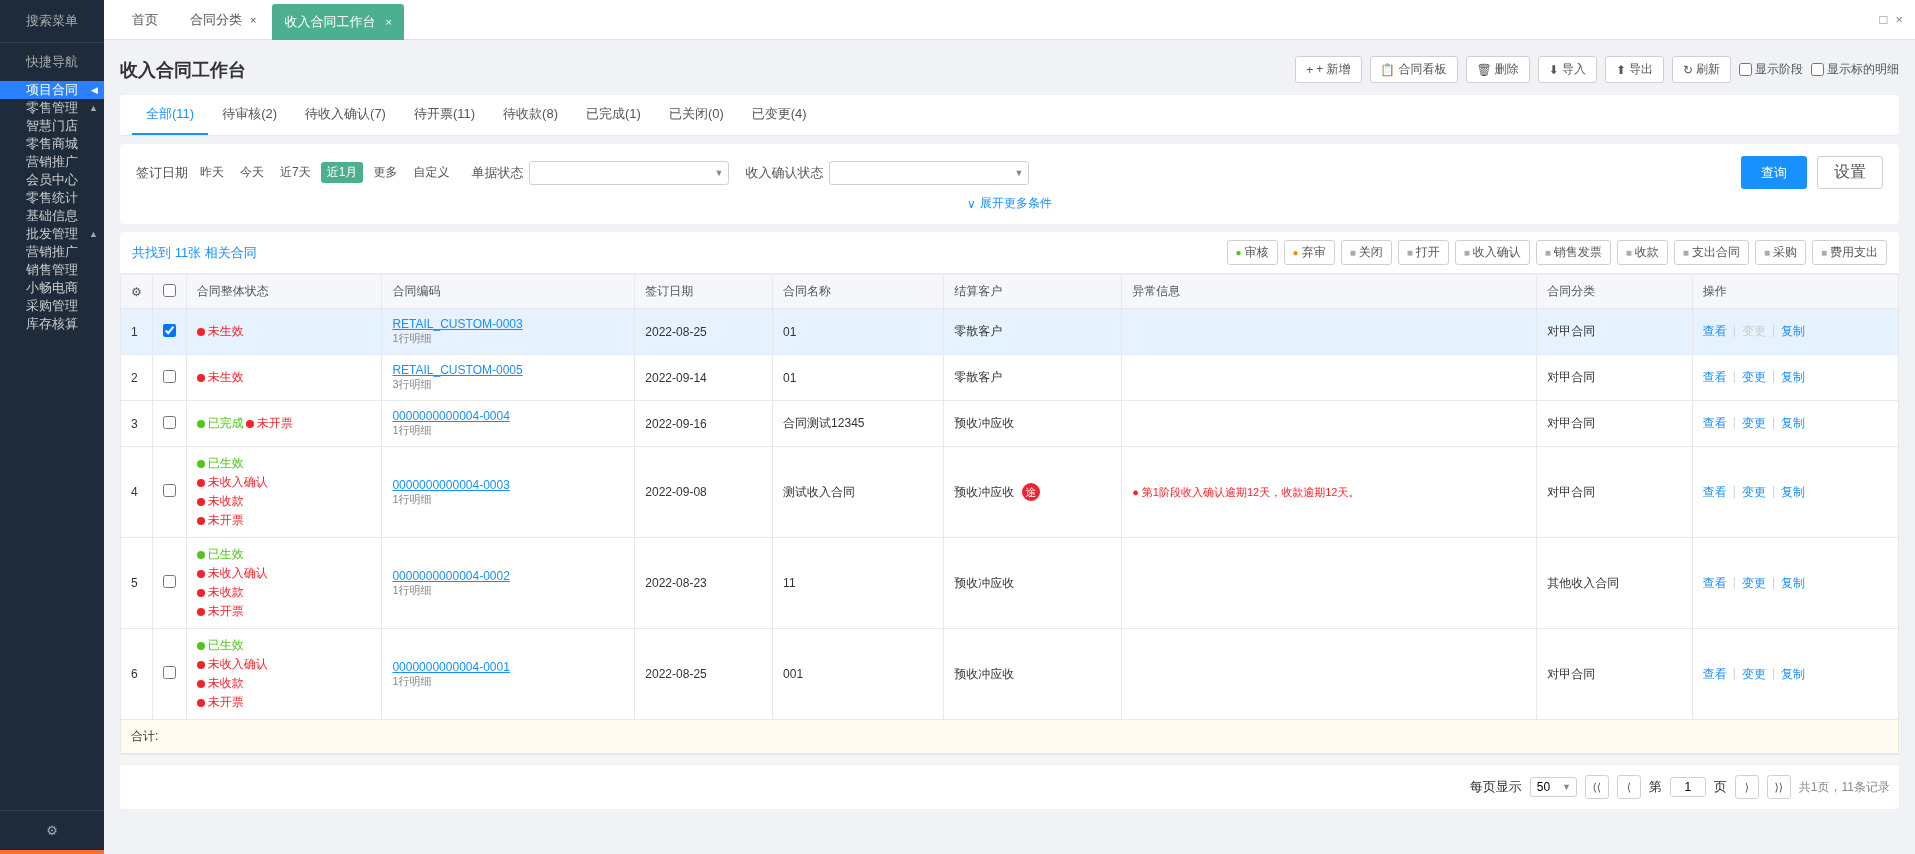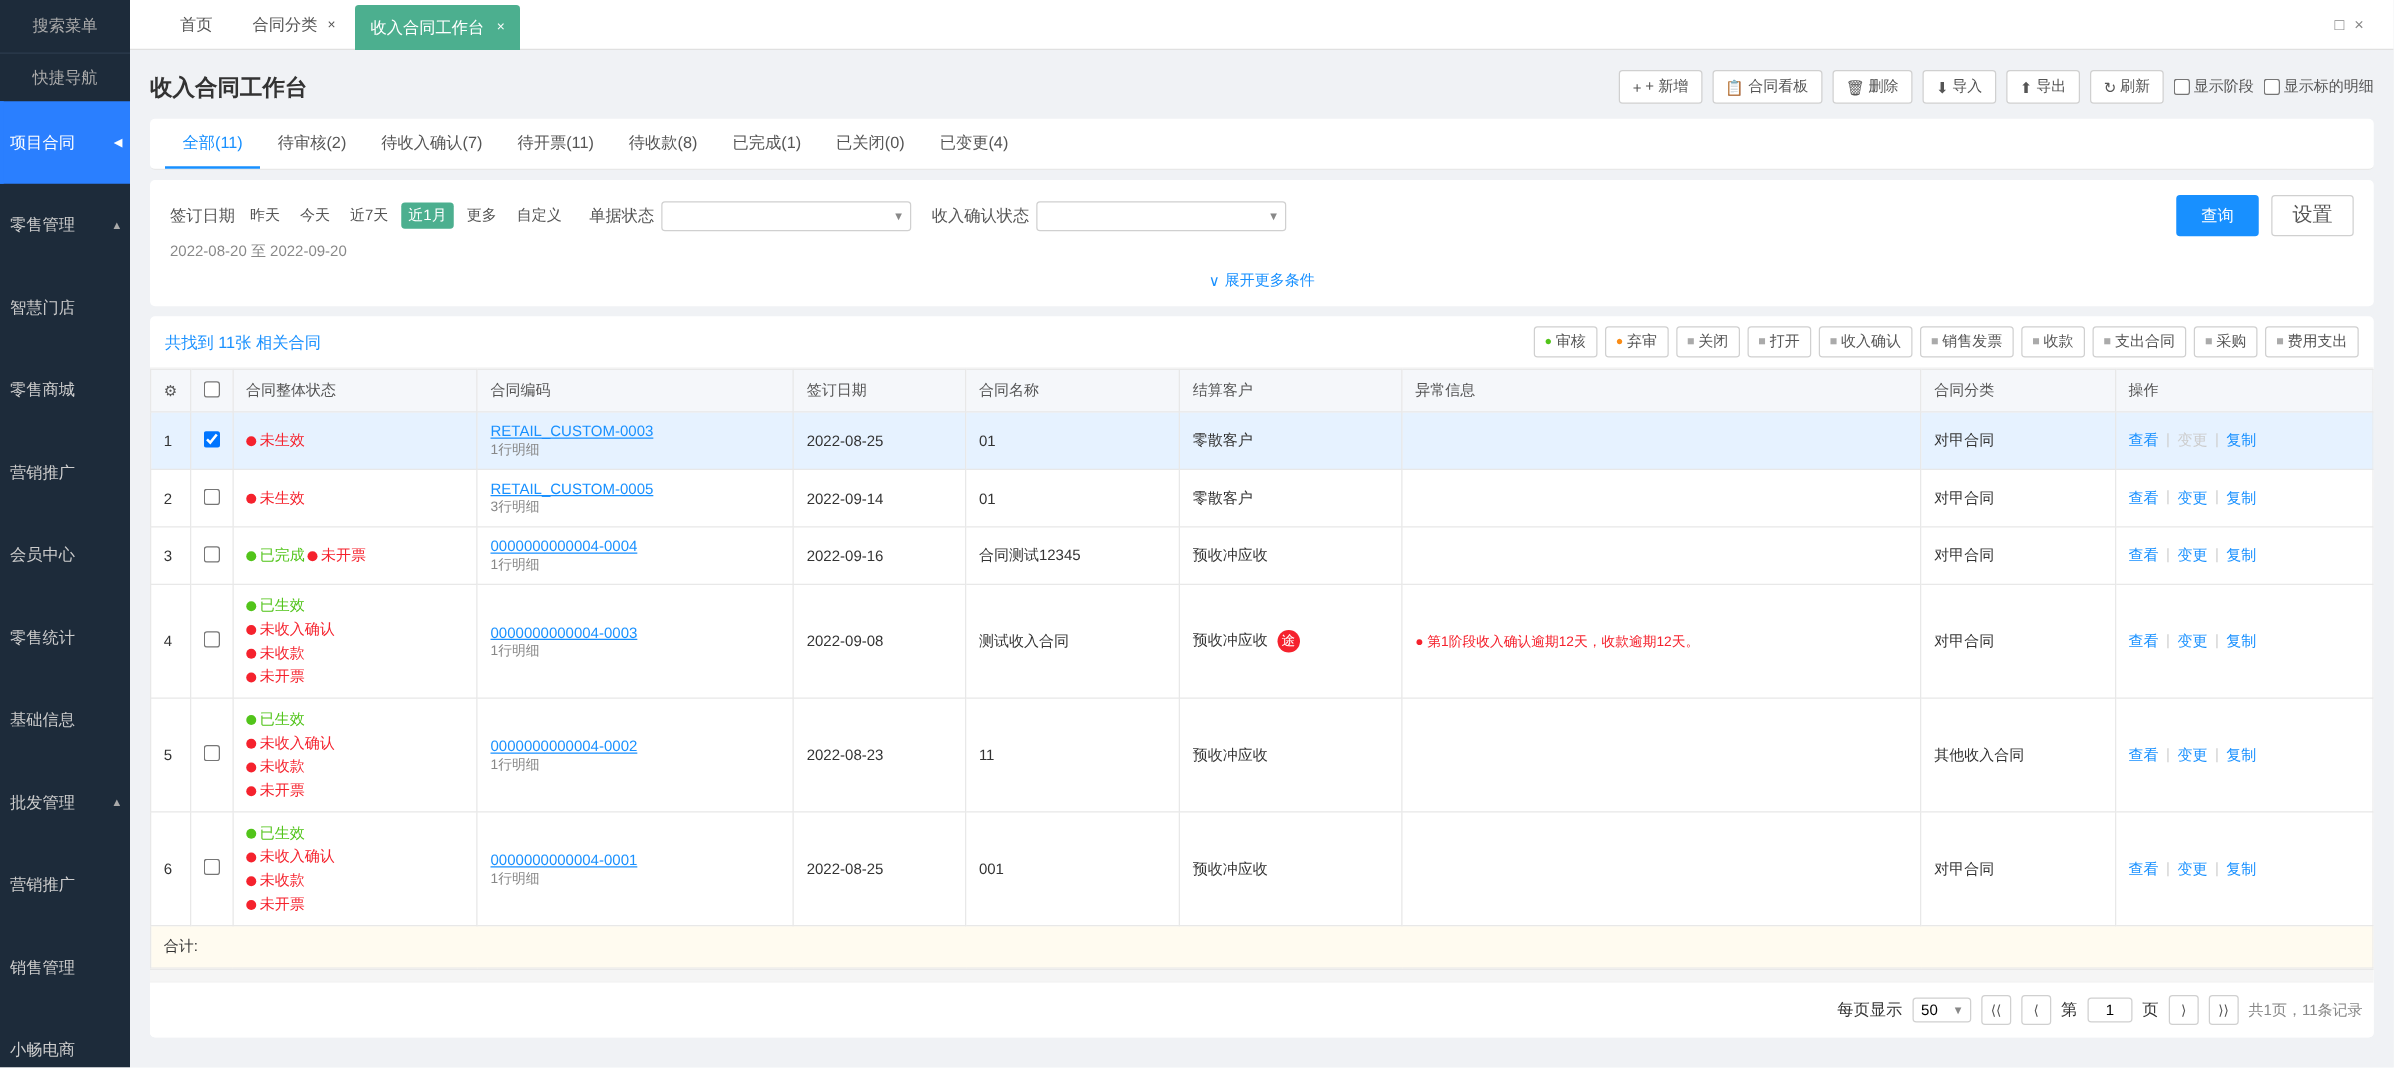--- a/index.html
+++ b/index.html
@@ -2,30 +2,30 @@
 <html><head>
   <meta charset="utf-8">
   <style>
     * { box-sizing: border-box; margin: 0; padding: 0; }
     body { font-family: "Microsoft YaHei", Arial, sans-serif; font-size: 13px; background: #f0f2f5; color: #333; display: flex; height: 854px; overflow: hidden; }
 
     
     .sidebar { width: 104px; background: #1d2b3a; display: flex; flex-direction: column; height: 100%; color: #ccc; flex-shrink: 0; }
     .sidebar-search { padding: 12px 8px; font-size: 13px; color: #aaa; cursor: pointer; border-bottom: 1px solid #2d3d4e; text-align: center; }
     .sidebar-quick { padding: 10px 8px; font-size: 13px; color: #aaa; cursor: pointer; text-align: center; }
-    .sidebar-item { padding: 24px 8px; font-size: 13px; color: #ccc; cursor: pointer; text-align: left; position: relative; }
+    .sidebar-item { padding: 0 8px; font-size: 13px; color: #ccc; cursor: pointer; text-align: center; position: relative; }
     .sidebar-item.active { background: #2a7fff; color: #fff; }
     .sidebar-settings { margin-top: auto; padding: 12px 8px; text-align: center; cursor: pointer; border-top: 1px solid #2d3d4e; color: #aaa; }
     .sidebar-bottom-indicator { width: 100%; height: 4px; background: #ff6b35; }
 
     
     .main-area { flex: 1; display: flex; flex-direction: column; overflow: hidden; }
 
     
-    .tab-bar { background: #fff; border-bottom: 1px solid #e0e0e0; display: flex; align-items: center; padding: 0 24px; height: 40px; flex-shrink: 0; }
+    .tab-bar { background: #fff; border-bottom: 1px solid #e0e0e0; display: flex; align-items: center; padding: 0 12px; height: 40px; flex-shrink: 0; }
     .tab-item { padding: 0 16px; height: 40px; line-height: 40px; cursor: pointer; font-size: 13px; color: #555; position: relative; }
     .tab-item.active { color: #fff; background: #4caf8f; padding: 0 12px; border-radius: 3px 3px 0 0; display: flex; align-items: center; gap: 6px; height: 36px; margin-top: 4px; line-height: 36px; }
     .tab-item .tab-close { cursor: pointer; font-size: 11px; margin-left: 4px; }
     .tab-bar-right { margin-left: auto; display: flex; gap: 8px; align-items: center; }
     .tab-bar-icon { cursor: pointer; font-size: 13px; color: #888; }
 
     
     .content-area { flex: 1; padding: 16px; overflow-y: auto; background: #f0f2f5; }
 
     
@@ -227,21 +227,20 @@
             <select class="search-select">
               <option value=""></option>
             </select>
           </div>
         </div>
         <div style="margin-left:auto;display:flex;gap:6px;">
           <button class="query-btn">查询</button>
           <button class="set-btn">设置</button>
         </div>
       </div>
-      <div style="color:#888;font-size:12px;margin-top:4px;">2022-08-20 至 2022-09-20</div>
       <div class="expand-btn">
         <span>∨</span>
         <span>展开更多条件</span>
       </div>
     </div>
 
     <div class="table-area">
 
       <div class="table-toolbar">
         <span class="table-info">

